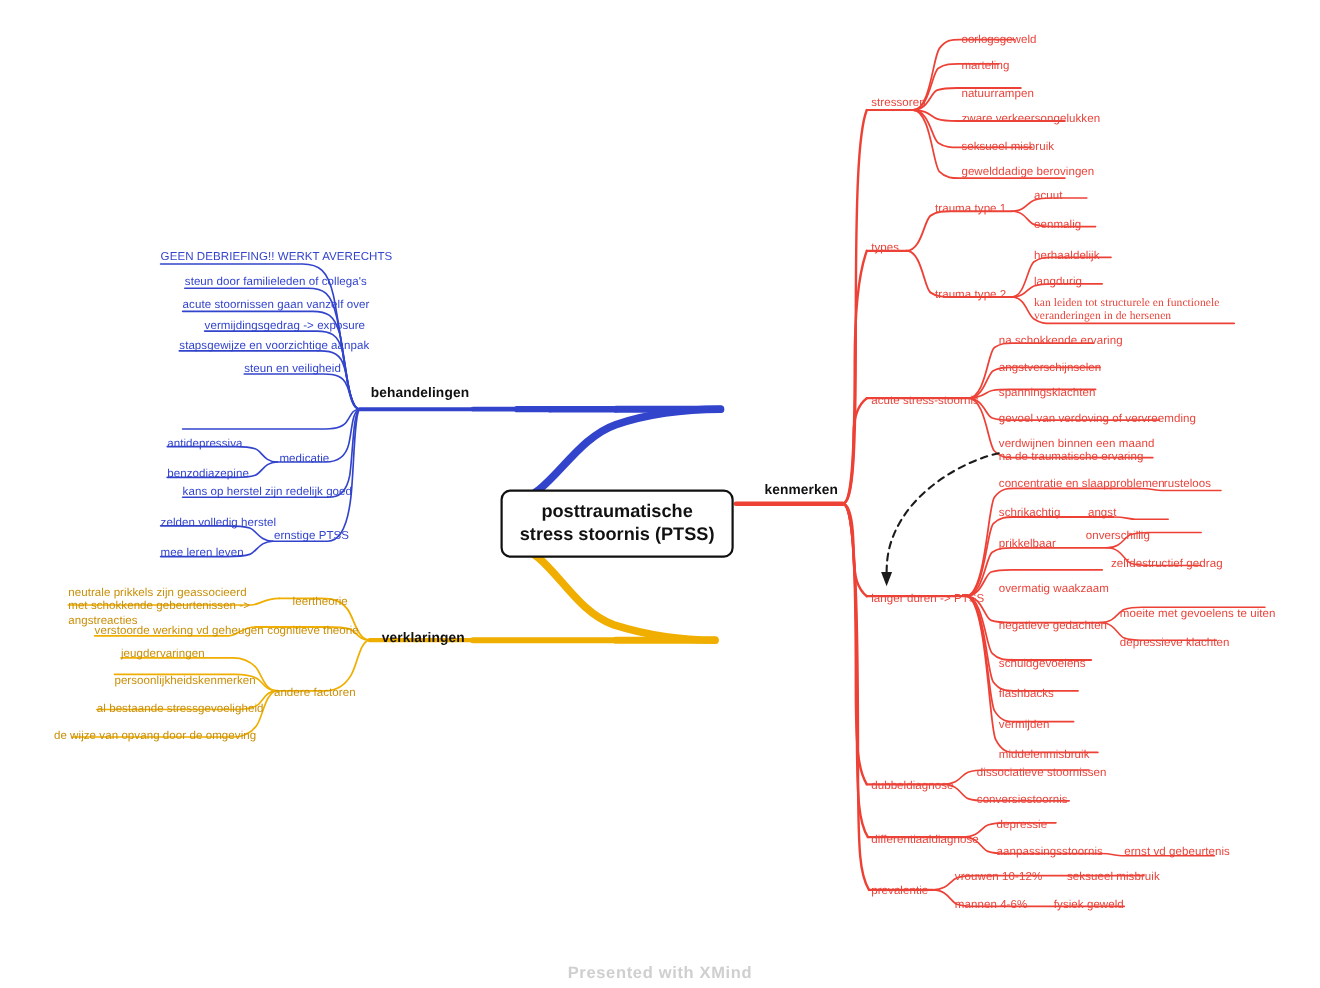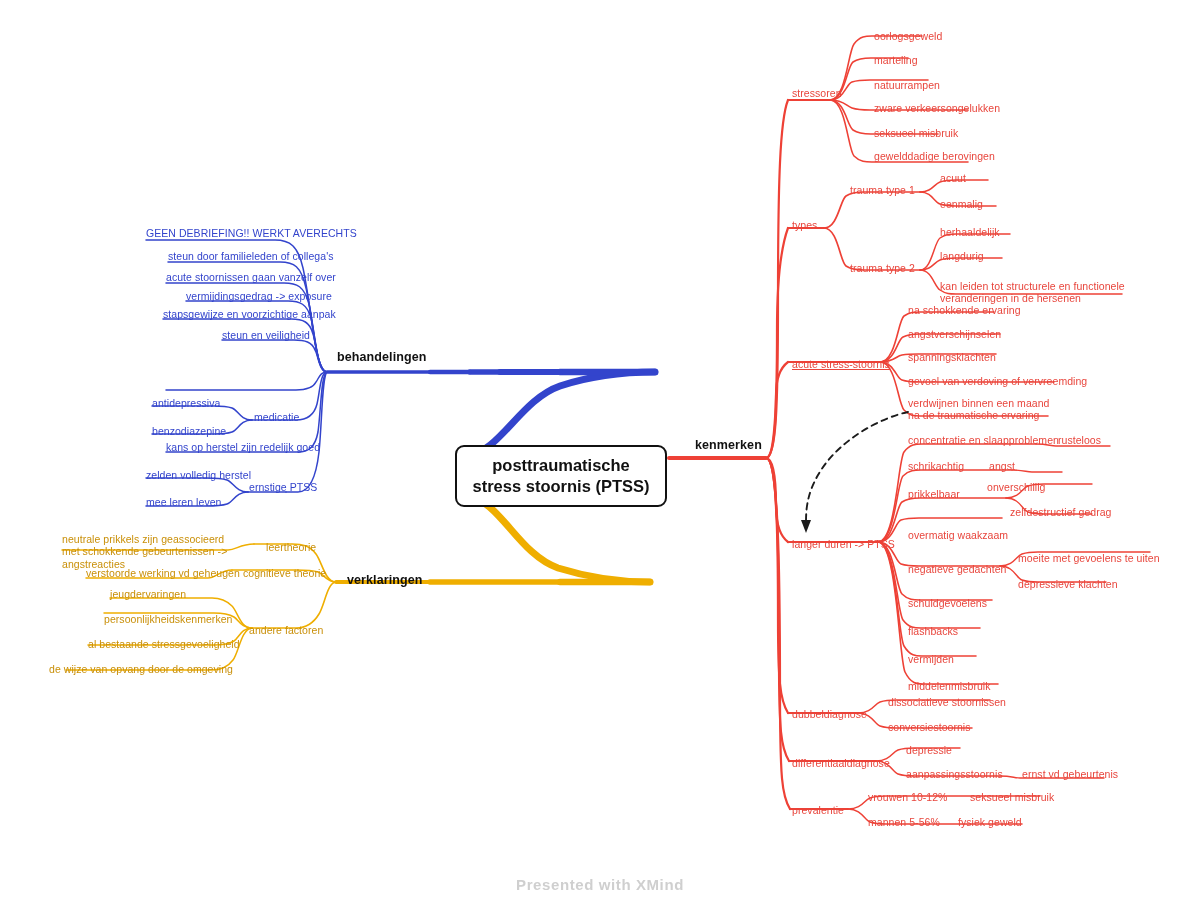--- a/index.html
+++ b/index.html
@@ -218,23 +218,23 @@
   <div class="node red" style="left:874px;top:150px;">gewelddadige berovingen</div>
 
   <div class="node red" style="left:792px;top:219px;">types</div>
   <div class="node red" style="left:850px;top:184px;">trauma type 1</div>
   <div class="node red" style="left:940px;top:172px;">acuut</div>
   <div class="node red" style="left:940px;top:198px;">eenmalig</div>
 
   <div class="node red" style="left:850px;top:262px;">trauma type 2</div>
   <div class="node red" style="left:940px;top:226px;">herhaaldelijk</div>
   <div class="node red" style="left:940px;top:250px;">langdurig</div>
-  <div class="node red wrap" style="left:940px;top:280px;width:190px;">kan leiden tot structurele en functionele veranderingen in de hersenen</div>
-
-  <div class="node red" style="left:792px;top:358px;text-decoration:underline;">acute stress-stoornis</div>
+  <div class="node red wrap" style="left:940px;top:270px;width:190px;font-family:Liberation Serif, serif;">kan leiden tot structurele en functionele veranderingen in de hersenen</div>
+
+  <div class="node red" style="left:792px;top:358px;">acute stress-stoornis</div>
   <div class="node red" style="left:908px;top:304px;">na schokkende ervaring</div>
   <div class="node red" style="left:908px;top:328px;">angstverschijnselen</div>
   <div class="node red" style="left:908px;top:351px;">spanningsklachten</div>
   <div class="node red" style="left:908px;top:375px;">gevoel van verdoving of vervreemding</div>
   <div class="node red wrap" style="left:908px;top:397px;width:156px;">verdwijnen binnen een maand na de traumatische ervaring</div>
 
   <div class="node red" style="left:792px;top:538px;">langer duren -&gt; PTSS</div>
 
   <div class="node red" style="left:908px;top:434px;">concentratie en slaapproblemen</div>
   <div class="node red" style="left:1058px;top:434px;">rusteloos</div>
@@ -262,18 +262,18 @@
   <div class="node red" style="left:888px;top:721px;">conversiestoornis</div>
 
   <div class="node red" style="left:792px;top:757px;">differentiaaldiagnose</div>
   <div class="node red" style="left:906px;top:744px;">depressie</div>
   <div class="node red" style="left:906px;top:768px;">aanpassingsstoornis</div>
   <div class="node red" style="left:1022px;top:768px;">ernst vd gebeurtenis</div>
 
   <div class="node red" style="left:792px;top:804px;">prevalentie</div>
   <div class="node red" style="left:868px;top:791px;">vrouwen 10-12%</div>
   <div class="node red" style="left:970px;top:791px;">seksueel misbruik</div>
-  <div class="node red" style="left:868px;top:816px;">mannen 5-56%</div>
+  <div class="node red" style="left:868px;top:816px;">mannen 4-6%</div>
   <div class="node red" style="left:958px;top:816px;">fysiek geweld</div>
 
   <div id="footer">Presented with XMind</div>
 
 </div>
 
 </body></html>

